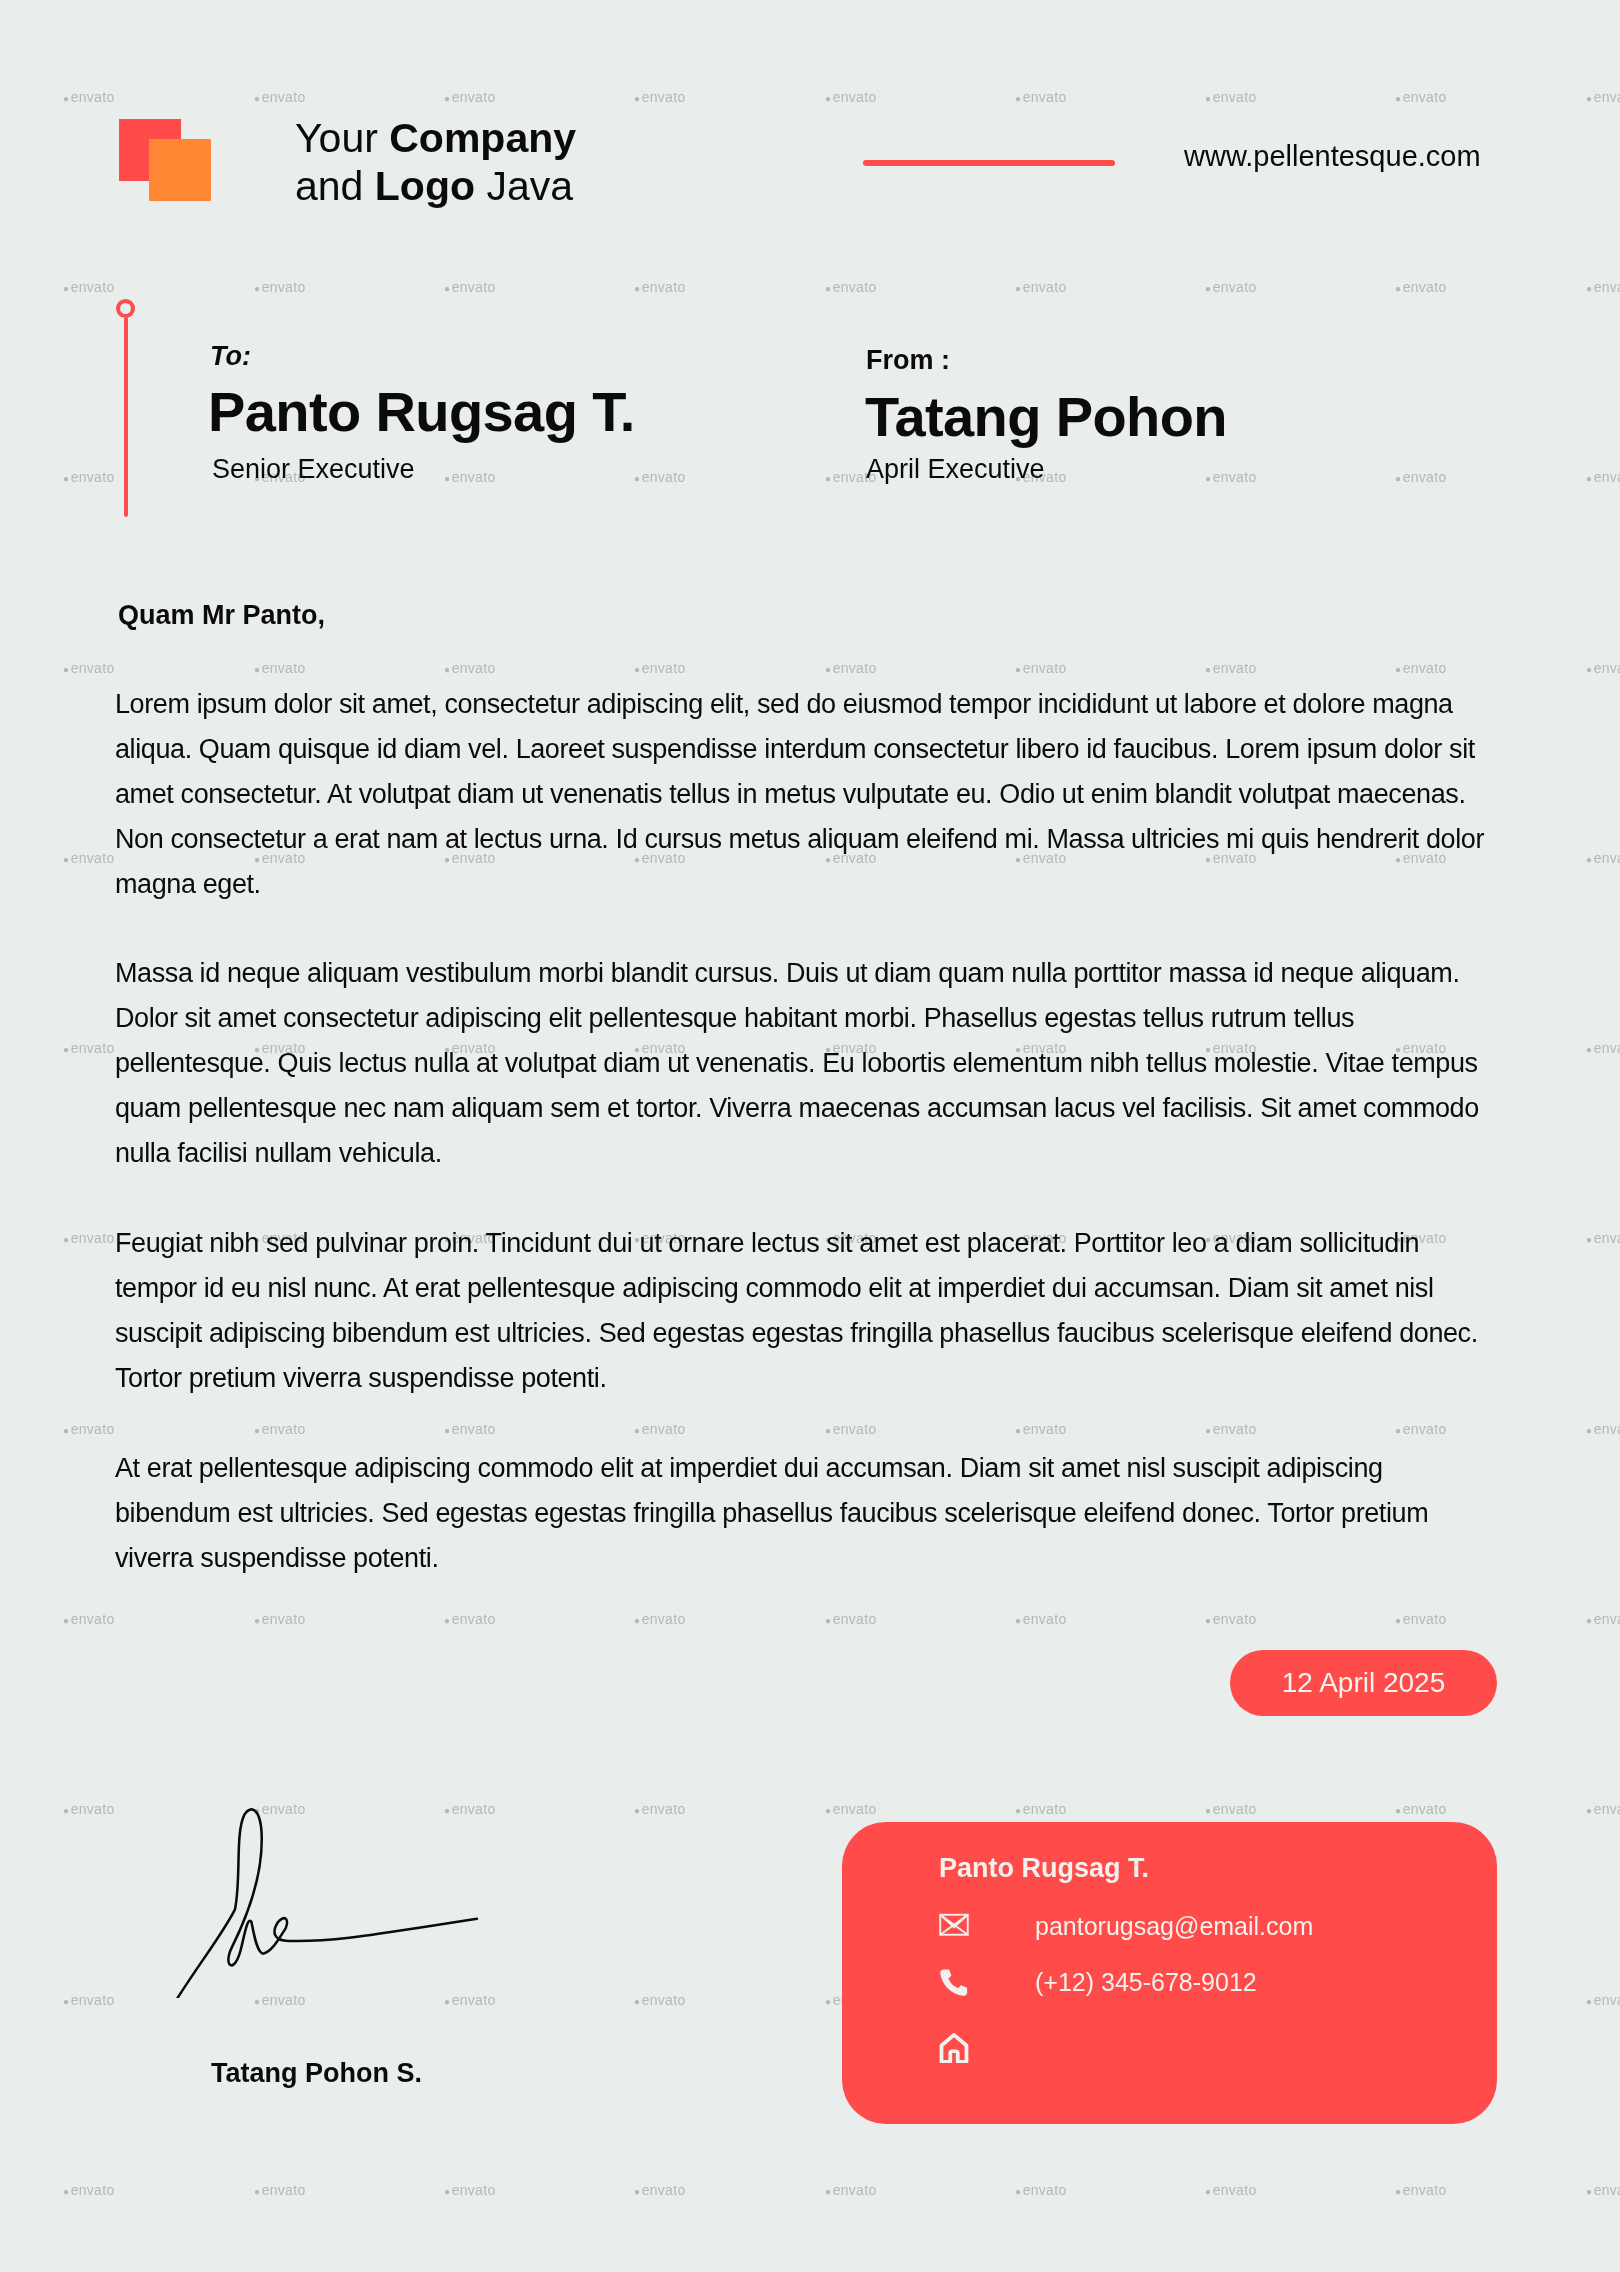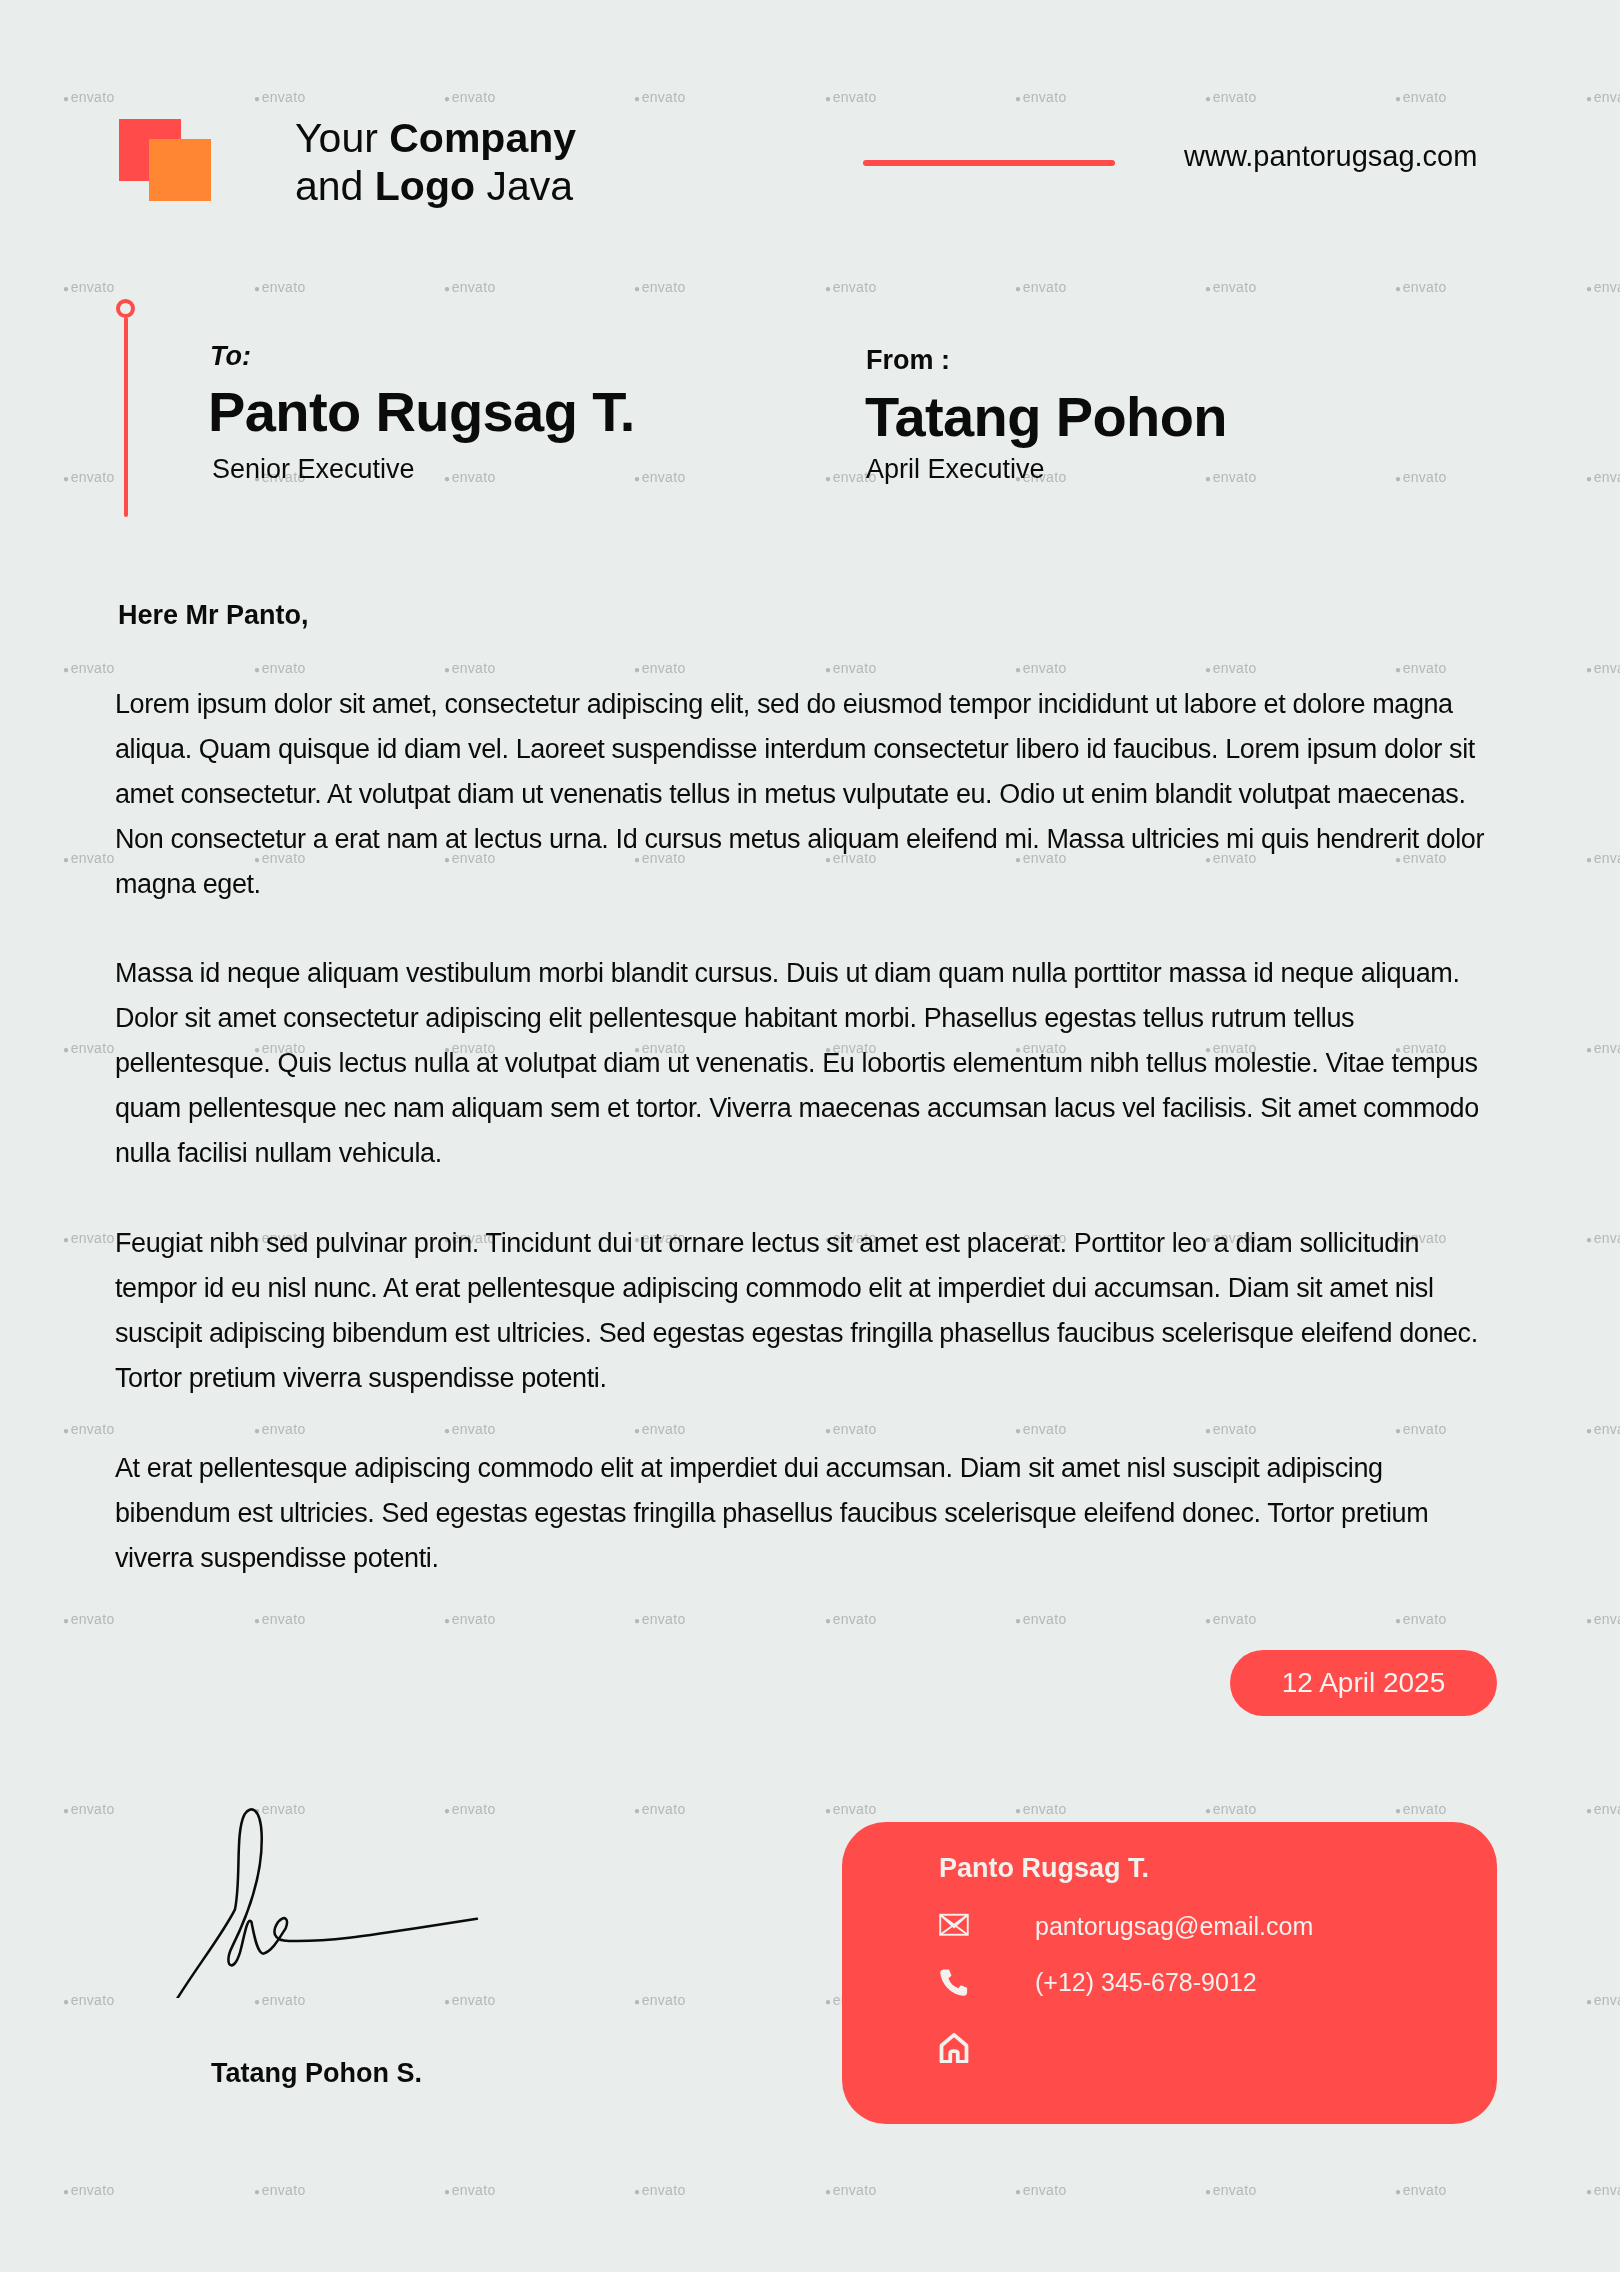--- a/index.html
+++ b/index.html
@@ -152,33 +152,33 @@
     <div class="wm" style="left: 1586px; top: 2182px;">envato</div>
   </div>
 
 <div class="abs logo-red"></div>
 <div class="abs logo-orange"></div>
 <div class="abs company">
   <div><span>Your</span> <b>Company</b></div>
   <div><span>and</span> <b>Logo</b> <span>Java</span></div>
 </div>
 <div class="abs header-line"></div>
-<div class="abs website">www.pantorugsag.com</div>
+<div class="abs website">www.pellentesque.com</div>
 
 <div class="abs pin-circle"></div>
 <div class="abs pin-line"></div>
 <div class="abs label" style="left:210px; top:341px;font-style:italic;">To:</div>
 <div class="abs big-name" style="left:208px; top:379px;">Panto Rugsag T.</div>
 <div class="abs role" style="left:212px; top:454px;">Senior Executive</div>
 
 <div class="abs label" style="left:866px; top:345px;">From :</div>
 <div class="abs big-name" style="left:865px; top:384px;">Tatang Pohon</div>
 <div class="abs role" style="left:866px; top:454px;">April Executive</div>
 
-<div class="abs greeting">Here Mr Panto,</div>
+<div class="abs greeting">Quam Mr Panto,</div>
 <div class="abs body-text" style="top:682px;">Lorem ipsum dolor sit amet, consectetur adipiscing elit, sed do eiusmod tempor incididunt ut labore et dolore magna aliqua. Quam quisque id diam vel. Laoreet suspendisse interdum consectetur libero id faucibus. Lorem ipsum dolor sit amet consectetur. At volutpat diam ut venenatis tellus in metus vulputate eu. Odio ut enim blandit volutpat maecenas. Non consectetur a erat nam at lectus urna. Id cursus metus aliquam eleifend mi. Massa ultricies mi quis hendrerit dolor magna eget.</div>
 <div class="abs body-text" style="top:951px;">Massa id neque aliquam vestibulum morbi blandit cursus. Duis ut diam quam nulla porttitor massa id neque aliquam. Dolor sit amet consectetur adipiscing elit pellentesque habitant morbi. Phasellus egestas tellus rutrum tellus pellentesque. Quis lectus nulla at volutpat diam ut venenatis. Eu lobortis elementum nibh tellus molestie. Vitae tempus quam pellentesque nec nam aliquam sem et tortor. Viverra maecenas accumsan lacus vel facilisis. Sit amet commodo nulla facilisi nullam vehicula.</div>
 <div class="abs body-text" style="top:1221px;">Feugiat nibh sed pulvinar proin. Tincidunt dui ut ornare lectus sit amet est placerat. Porttitor leo a diam sollicitudin tempor id eu nisl nunc. At erat pellentesque adipiscing commodo elit at imperdiet dui accumsan. Diam sit amet nisl suscipit adipiscing bibendum est ultricies. Sed egestas egestas fringilla phasellus faucibus scelerisque eleifend donec. Tortor pretium viverra suspendisse potenti.</div>
 <div class="abs body-text" style="top:1446px;">At erat pellentesque adipiscing commodo elit at imperdiet dui accumsan. Diam sit amet nisl suscipit adipiscing bibendum est ultricies. Sed egestas egestas fringilla phasellus faucibus scelerisque eleifend donec. Tortor pretium viverra suspendisse potenti.</div>
 
 <div class="abs date-pill">
     <span>12 April 2025</span>
   </div>
 
 <svg class="abs" style="left:127px; top:1808px;" width="444" height="190" viewBox="0 0 700 300">

